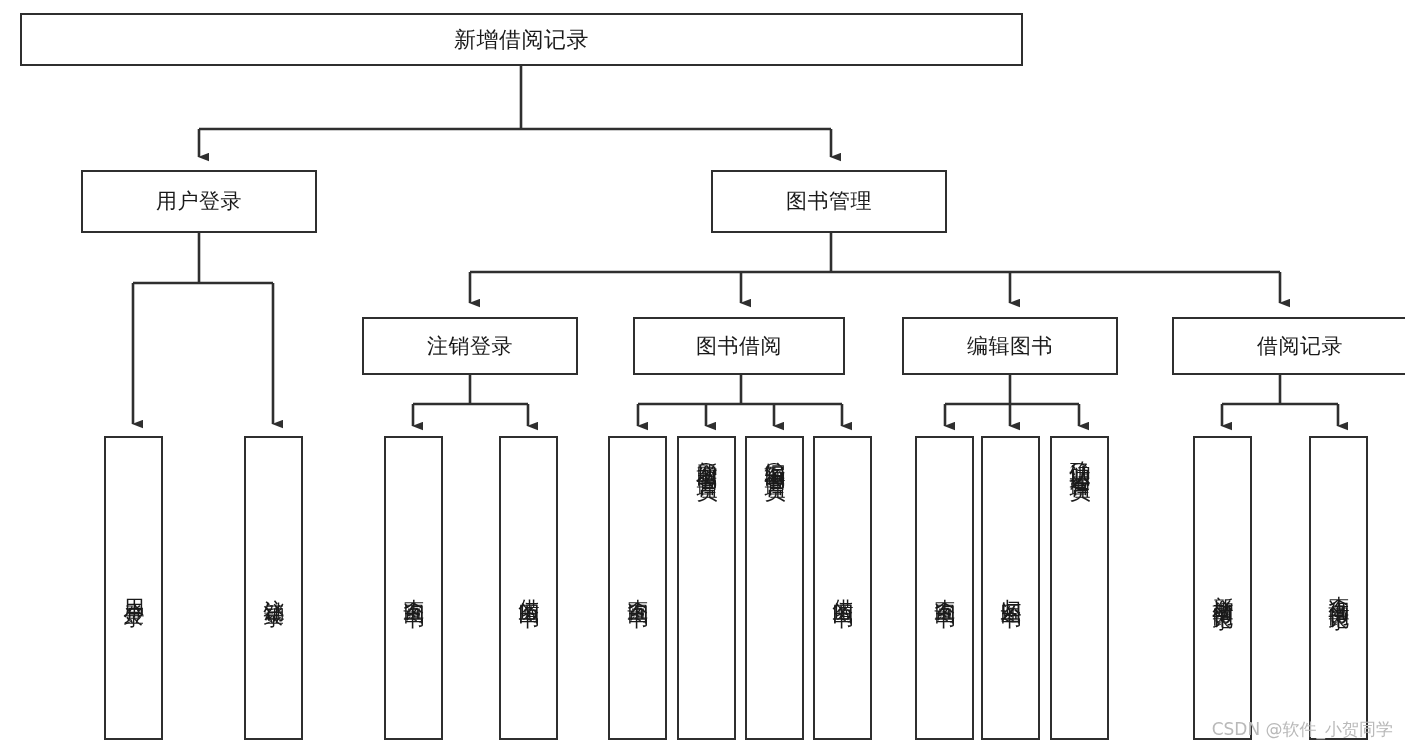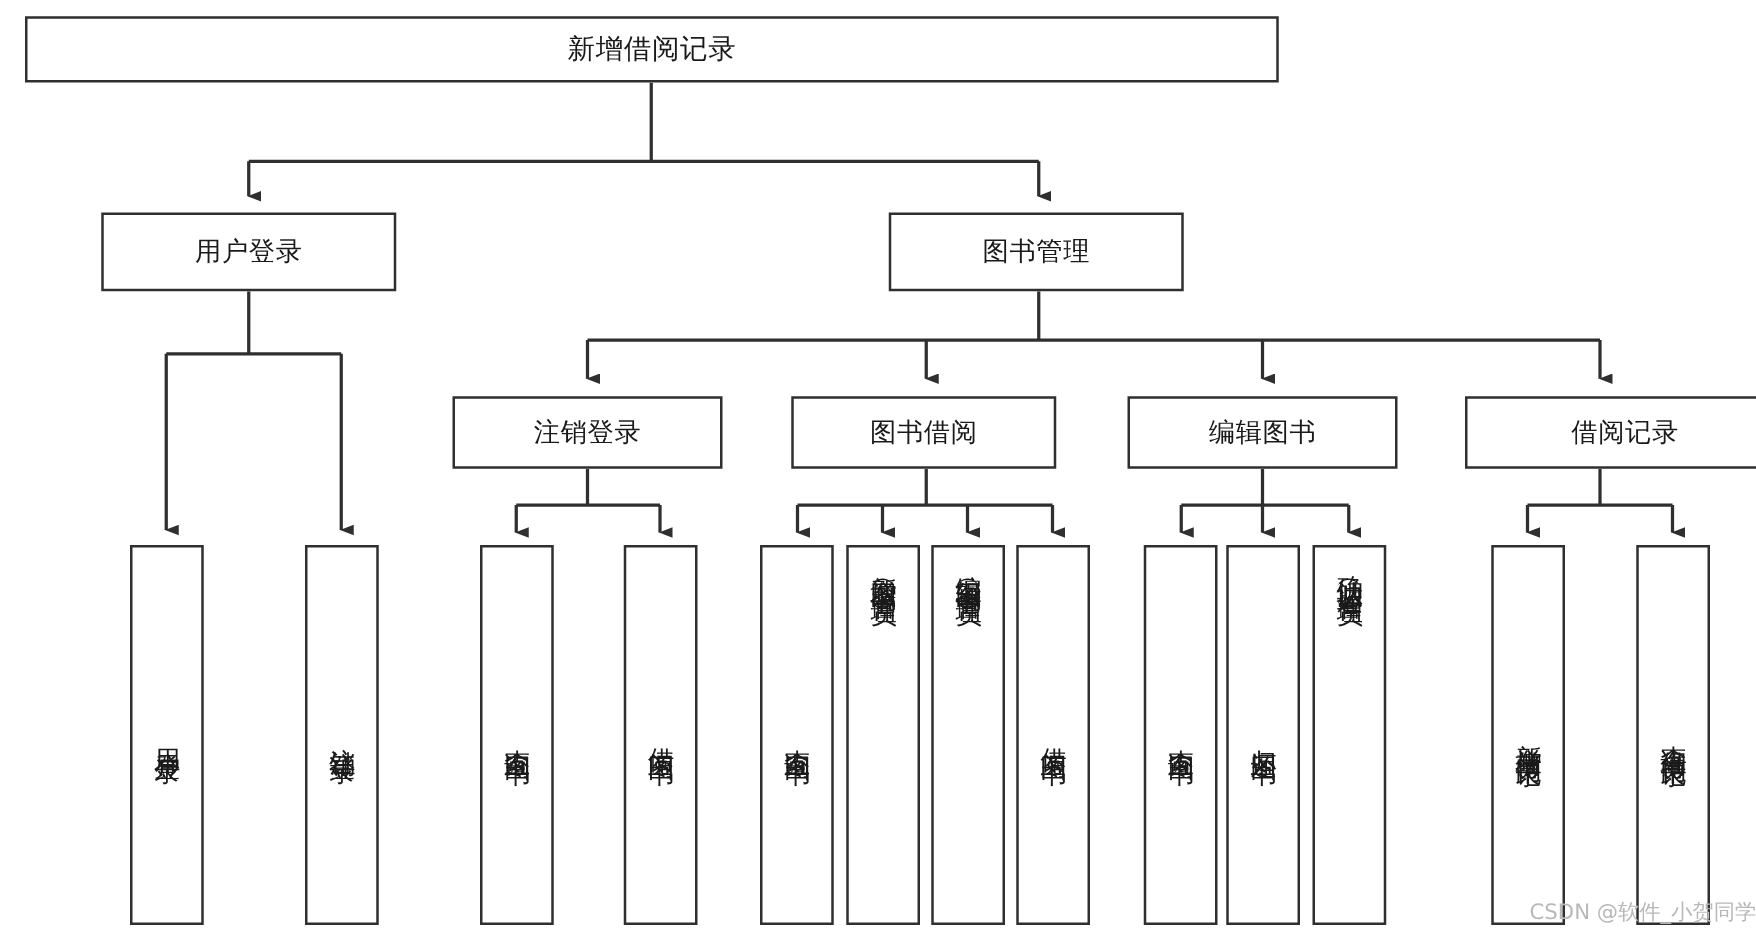--- a/index.html
+++ b/index.html
@@ -67,21 +67,21 @@
   }
   
   .node.vert.top-aligned {
     align-items: flex-start;
   }
   .node.vert.top-aligned .node-label {
     margin-top: 2px;
   }
   #watermark {
     position: absolute;
-    right: 0;
+    right: 12px;
     bottom: 6px;
     font-size: 17px;
     color: #b9b9b9;
     white-space: nowrap;
     font-family: "DejaVu Sans", "Liberation Sans", sans-serif;
     text-align: center;
   }
 </style>
 </head>
 <body>

